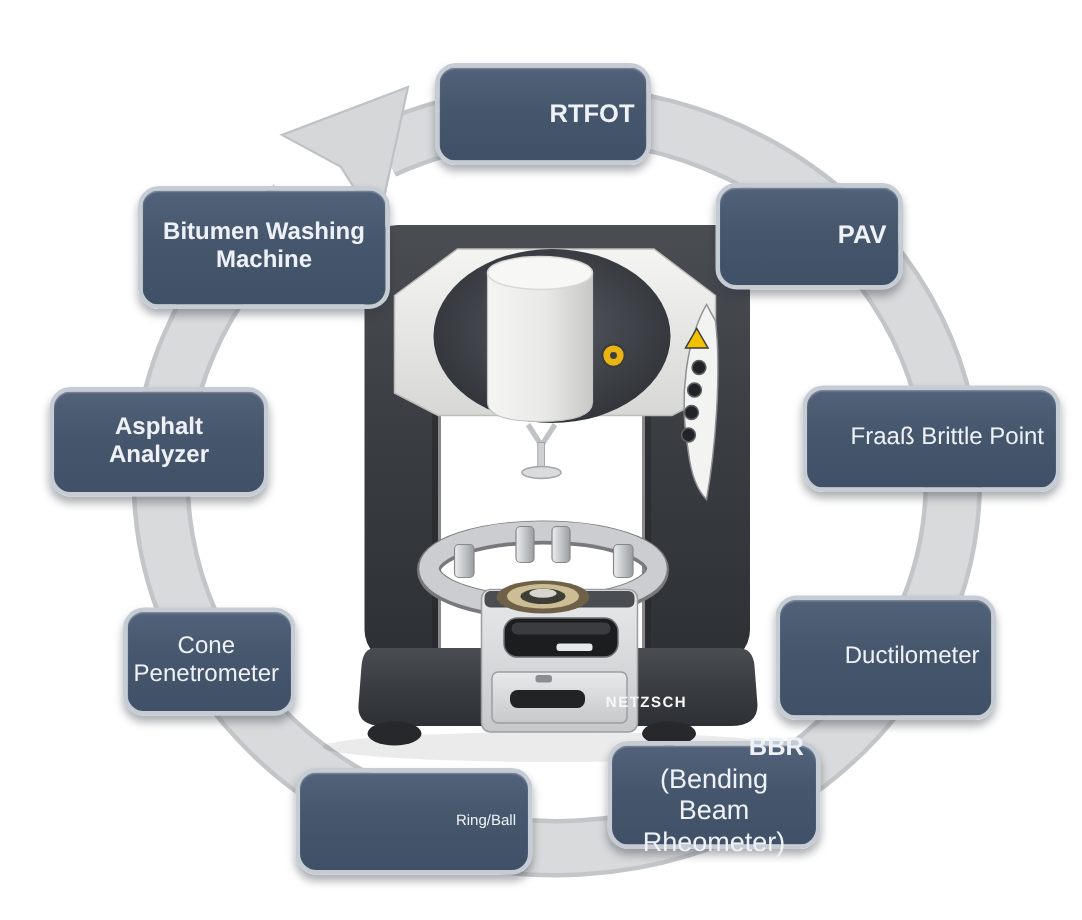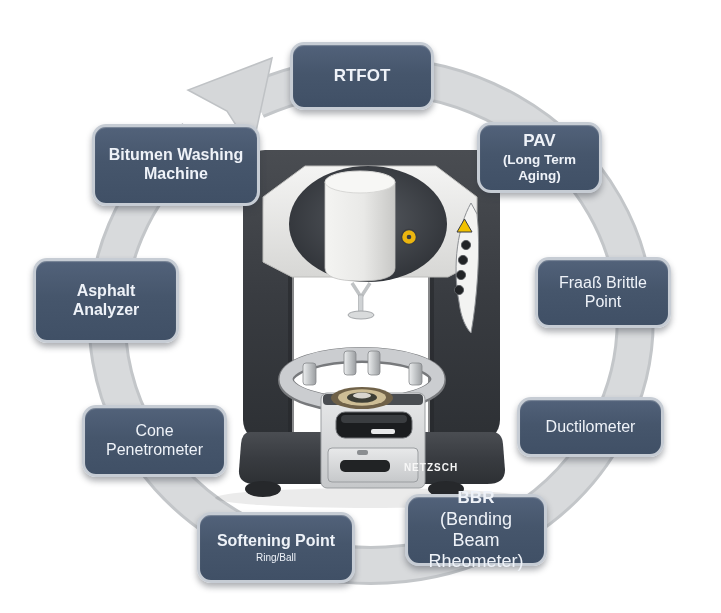--- a/index.html
+++ b/index.html
@@ -10,37 +10,37 @@
   #scene{position:absolute;left:0;top:0;}
   
   .node{
     position:absolute;
     background:linear-gradient(180deg,#52627a 0%,#46566c 45%,#40506 6 100%);
     background:linear-gradient(180deg,#52627a 0%,#46566c 45%,#405066 100%);
     border:3px solid #c6ccd4;
     border-radius:14px;
     box-shadow:0 4px 6px rgba(50,55,65,.40), inset 0 1px 1px rgba(255,255,255,.25);
     color:#eef2f8;
-    display:flex;flex-direction:column;align-items:center;justify-content:center;
+    display:flex;flex-direction:column;align-items:flex-end;justify-content:center;
     text-align:center;line-height:1.18;box-sizing:border-box;padding:4px 8px;
   }
   .node .t{font-weight:bold;font-size:16px;}
   .node.big .t{font-size:17px;}
   .node.light .t{font-weight:normal;font-size:16px;}
   .node .s{font-size:18px;font-weight:normal;margin-top:1px;}
   .node .s.sb{font-weight:bold;font-size:13.5px;}
   .node .s.rb{font-size:10px;}
   
   .n-rtfot       {left:290px;top:42px; width:144px;height:68px;}
   .n-bitumen     {left:92px; top:124px;width:168px;height:82px;}
   .n-pav         {left:477px;top:122px;width:125px;height:71px;}
-  .n-asphalt     {left:33px; top:258px;width:146px;height:85px;}
-  .n-fraass      {left:535px;top:257px;width:136px;height:71px;}
-  .n-cone        {left:82px; top:405px;width:145px;height:72px;}
-  .n-ductilometer{left:517px;top:397px;width:147px;height:60px;}
+  .n-asphalt     {left:33px; top:258px;width:146px;height:73px;}
+  .n-fraass      {left:535px;top:257px;width:172px;height:71px;}
+  .n-cone        {left:82px; top:405px;width:115px;height:72px;}
+  .n-ductilometer{left:517px;top:397px;width:147px;height:83px;}
   .n-softening   {left:197px;top:512px;width:158px;height:71px;}
   .n-bbr         {left:405px;top:494px;width:142px;height:72px;}
 </style>
 </head>
 <body>
 
 <div id="canvas">
 
   <svg id="scene" width="721" height="613" viewBox="0 0 721 613">
     <defs>
@@ -139,38 +139,36 @@
       <text x="431" y="471" text-anchor="middle" font-family="Liberation Sans, sans-serif" font-size="10" font-weight="bold" letter-spacing="1" fill="#f7f7f7">NETZSCH</text>
     </g>
   </svg>
 
   <div class="node big n-rtfot">
     <span class="t">RTFOT</span>
   </div>
 
   <div class="node big n-pav">
     <span class="t">PAV</span>
-    <span class="s sb">(Long Term Aging)</span>
   </div>
 
   <div class="node light n-fraass">
     <span class="t">Fraaß Brittle Point</span>
   </div>
 
   <div class="node light n-ductilometer">
     <span class="t">Ductilometer</span>
   </div>
 
   <div class="node big n-bbr">
     <span class="t">BBR</span>
     <span class="s">(Bending Beam Rheometer)</span>
   </div>
 
   <div class="node n-softening">
-    <span class="t">Softening Point</span>
     <span class="s rb">Ring/Ball</span>
   </div>
 
   <div class="node light n-cone">
     <span class="t">Cone Penetrometer</span>
   </div>
 
   <div class="node n-asphalt">
     <span class="t">Asphalt Analyzer</span>
   </div>

